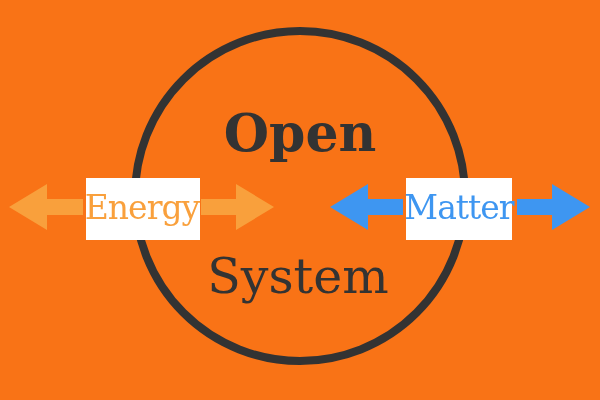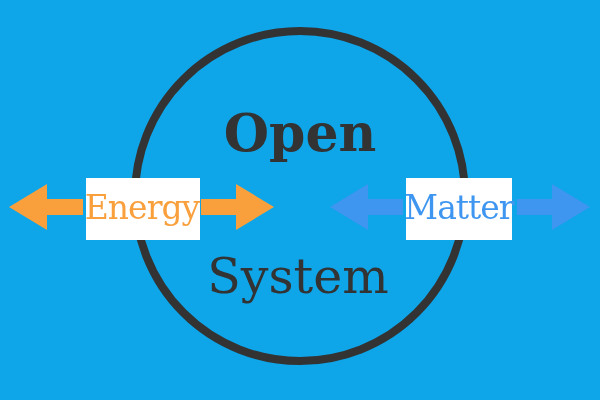--- a/index.html
+++ b/index.html
@@ -7,21 +7,21 @@
     padding: 0;
     width: 600px;
     height: 400px;
     background: #ffffff;
     overflow: hidden;
   }
   .canvas {
     position: relative;
     width: 600px;
     height: 400px;
-    background: #0ea5e9;
+    background: #f97316;
   }
   svg.diagram {
     display: block;
     width: 600px;
     height: 400px;
   }
   .title-top {
     font-family: "DejaVu Serif", "Liberation Serif", serif;
     font-weight: bold;
     font-size: 52px;

